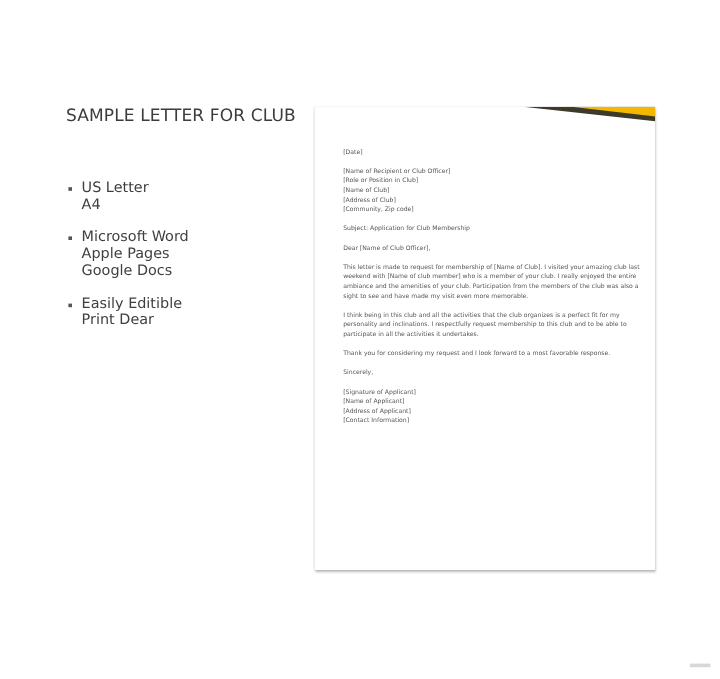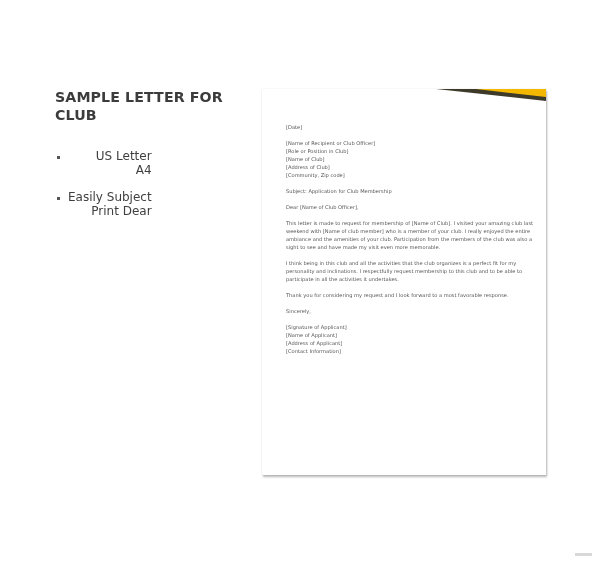--- a/index.html
+++ b/index.html
@@ -2,25 +2,25 @@
 <html><head>
   <meta charset="utf-8">
   <style>
     html, body { margin: 0; padding: 0; }
     body {
       width: 600px; height: 566px; background: #ffffff; position: relative; overflow: hidden;
       font-family: "DejaVu Sans", sans-serif;
     }
     .title {
       position: absolute; left: 55px; top: 88px; width: 205px;
-      font-family: "DejaVu Sans", sans-serif; font-weight: bold; font-size: 14.2px;
+      font-family: "DejaVu Sans", sans-serif; font-weight: normal; font-size: 14.2px;
       line-height: 18px; color: #3c3c3c; letter-spacing: 0.1px; text-transform: uppercase;
     }
     .features { position: absolute; left: 55px; top: 150px; margin: 0; padding: 0; list-style: none; }
-    .feature-group { position: relative; padding-left: 13px; margin-bottom: 14px; text-align: right; }
+    .feature-group { position: relative; padding-left: 13px; margin-bottom: 14px; }
     .feature-group .bullet {
       position: absolute; left: 2px; top: 6px; width: 3px; height: 3px; background: #555;
     }
     .feature-line {
       display: block; font-size: 12px; line-height: 13.7px; color: #3f3f3f;
     }
     .page {
       position: absolute; left: 262px; top: 89px; width: 284px; height: 386px;
       background: #ffffff; box-shadow: 1px 2px 2px rgba(0,0,0,0.28), 0 0 1px rgba(0,0,0,0.18);
     }
@@ -43,21 +43,27 @@
 </div>
 
 <ul class="features">
   <li class="feature-group">
     <span class="bullet"></span>
     <span class="feature-line">US Letter</span>
     <span class="feature-line">A4</span>
   </li>
   <li class="feature-group">
     <span class="bullet"></span>
-    <span class="feature-line">Easily Subject</span>
+    <span class="feature-line">Microsoft Word</span>
+    <span class="feature-line">Apple Pages</span>
+    <span class="feature-line">Google Docs</span>
+  </li>
+  <li class="feature-group">
+    <span class="bullet"></span>
+    <span class="feature-line">Easily Editible</span>
     <span class="feature-line">Print Dear</span>
   </li>
 </ul>
 
 <div class="page">
   <svg class="accent" viewBox="0 0 110 14" preserveAspectRatio="none">
     <polygon points="0,0 110,0 110,12" fill="#3d3a2a"></polygon>
     <polygon points="40,0 110,0 110,8" fill="#f5b800"></polygon>
   </svg>
 

